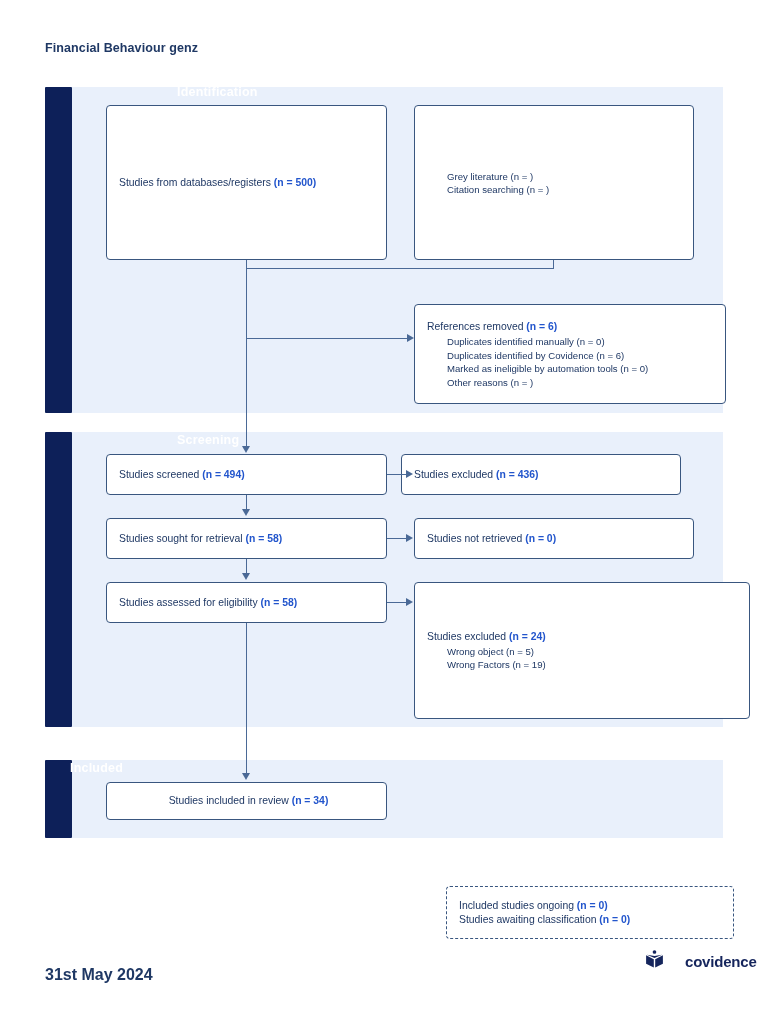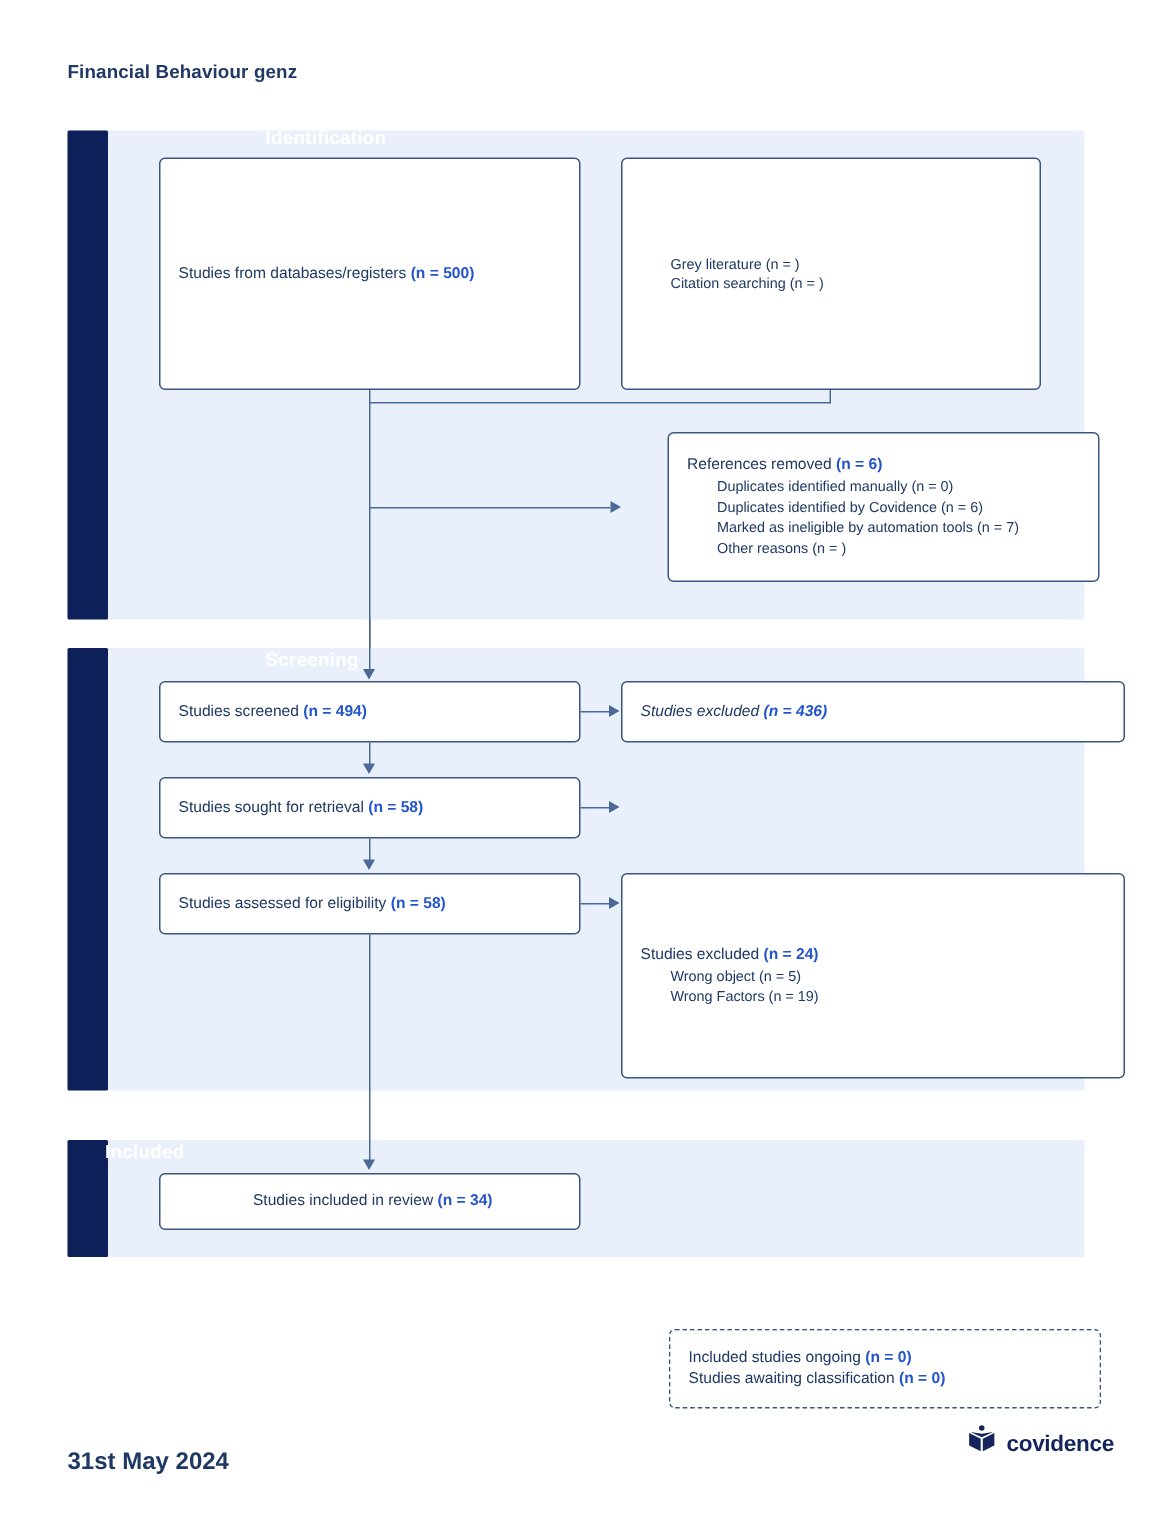--- a/index.html
+++ b/index.html
@@ -131,21 +131,21 @@
     border-left: 7px solid #4a6996;
   }
 
   
   .logo {
     position: absolute;
     left: 644px;
     top: 949px;
     display: flex;
     align-items: center;
-    gap: 6px;
+    gap: 20px;
   }
   .logo-word {
     font-size: 15px;
     font-weight: bold;
     color: #15255c;
     letter-spacing: -0.2px;
   }
 </style>
 </head>
 <body>
@@ -166,27 +166,27 @@
 
   <div class="nbox" style="left:414px; top:105px; width:280px; height:155px;">
     <div class="nbox-inner mid">
       <div class="sublist">
         <div class="subitem">Grey literature (n = )</div>
         <div class="subitem">Citation searching (n = )</div>
       </div>
     </div>
   </div>
 
-  <div class="nbox" style="left:414px; top:288px; width:288px; height:100px;margin-left:31px;">
+  <div class="nbox" style="left:414px; top:304px; width:312px; height:100px;">
     <div class="nbox-inner mid">
       <div class="line1"><span>References removed </span><span class="n">(n = 6)</span></div>
       <div class="sublist">
         <div class="subitem">Duplicates identified manually (n = 0)</div>
         <div class="subitem">Duplicates identified by Covidence (n = 6)</div>
-        <div class="subitem">Marked as ineligible by automation tools (n = 7)</div>
+        <div class="subitem">Marked as ineligible by automation tools (n = 0)</div>
         <div class="subitem">Other reasons (n = )</div>
       </div>
     </div>
   </div>
 
   <div class="vline" style="left:246px; top:260px; height:9px;"></div>
   <div class="vline" style="left:553px; top:260px; height:9px;"></div>
   <div class="hline" style="left:246px; top:268px; width:308px;"></div>
   <div class="vline" style="left:246px; top:268px; height:180px;"></div>
   <div class="hline" style="left:246px; top:338px; width:161px;"></div>
@@ -198,35 +198,40 @@
 
   <div class="vline" style="left:246px; top:413px; height:35px;"></div>
   <div class="arrow-down" style="left:242px; top:446px;"></div>
 
   <div class="nbox" style="left:106px; top:454px; width:281px; height:41px;">
     <div class="nbox-inner mid">
       <div class="line1"><span>Studies screened </span><span class="n">(n = 494)</span></div>
     </div>
   </div>
 
-  <div class="nbox" style="left:414px; top:454px; width:336px; height:41px;font-style:italic;">
+  <div class="nbox" style="left:401px; top:454px; width:280px; height:41px;">
     <div class="nbox-inner mid">
       <div class="line1"><span>Studies excluded </span><span class="n">(n = 436)</span></div>
     </div>
   </div>
 
   <div class="hline" style="left:387px; top:474px; width:20px;"></div>
   <div class="arrow-right" style="left:406px; top:470px;"></div>
 
   <div class="nbox" style="left:106px; top:518px; width:281px; height:41px;">
     <div class="nbox-inner mid">
       <div class="line1"><span>Studies sought for retrieval </span><span class="n">(n = 58)</span></div>
     </div>
   </div>
 
+  <div class="nbox" style="left:414px; top:518px; width:280px; height:41px;">
+    <div class="nbox-inner mid">
+      <div class="line1"><span>Studies not retrieved </span><span class="n">(n = 0)</span></div>
+    </div>
+  </div>
 
   <div class="vline" style="left:246px; top:495px; height:15px;"></div>
   <div class="arrow-down" style="left:242px; top:509px;"></div>
   <div class="hline" style="left:387px; top:538px; width:20px;"></div>
   <div class="arrow-right" style="left:406px; top:534px;"></div>
 
   <div class="nbox" style="left:106px; top:582px; width:281px; height:41px;">
     <div class="nbox-inner mid">
       <div class="line1"><span>Studies assessed for eligibility </span><span class="n">(n = 58)</span></div>
     </div>

